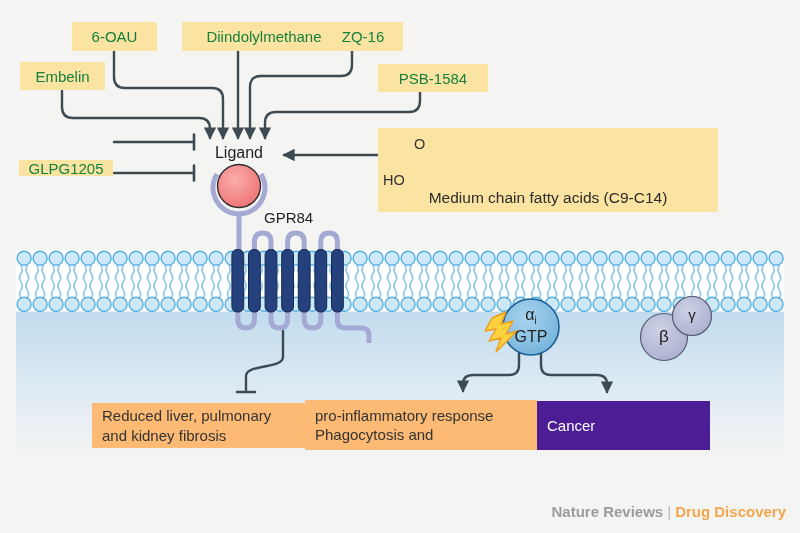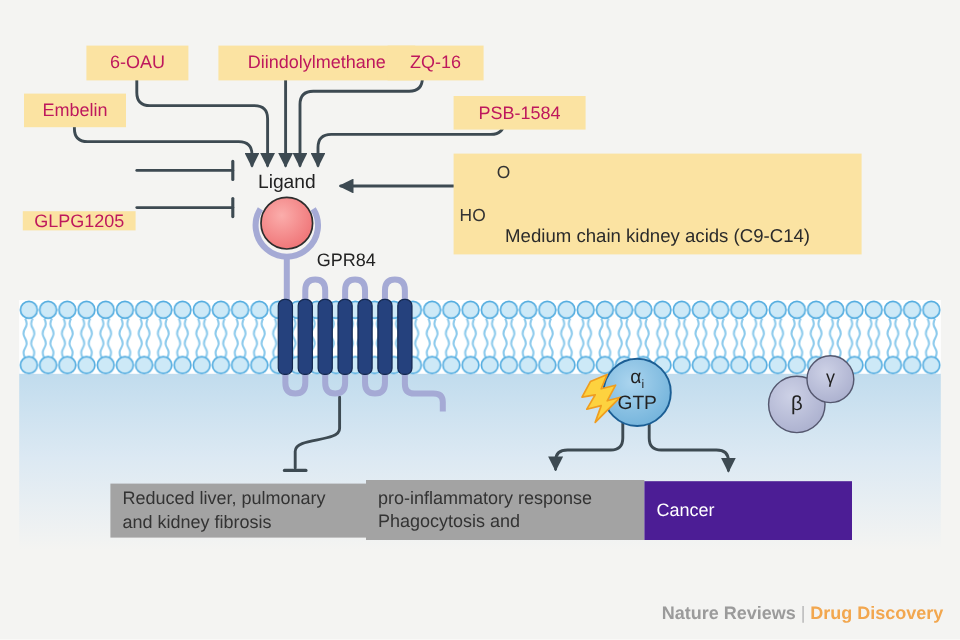--- a/index.html
+++ b/index.html
@@ -8,34 +8,34 @@
     background:#f4f4f2;
     font-family:"Liberation Sans", sans-serif;
     color:#2b2b2b;
   }
   .abs{position:absolute;}
   svg{display:block;}
   
   .drugbox{
     position:absolute;background:#fbe3a2;
     display:flex;align-items:center;justify-content:center;
-    font-size:15px;color:#be185d;white-space:nowrap;margin-top:16px;
+    font-size:15px;color:#15803d;white-space:nowrap;
   }
   
   .fattybox{position:absolute;left:378px;top:128px;width:340px;height:84px;background:#fbe3a2;}
   .fatty-caption{position:absolute;left:0;right:0;bottom:5px;text-align:center;font-size:15.5px;color:#2b2b2b;}
   .atom{position:absolute;font-size:14.5px;color:#333;}
   
   .lbl{position:absolute;color:#222;}
   
   .outcome{
     position:absolute;display:flex;flex-direction:column;justify-content:center;
     padding-left:10px;font-size:15px;line-height:1.3;color:#333;
   }
-  .outcome.pink{background:#a3a3a3;}
+  .outcome.pink{background:#fdba74;}
   .outcome.red{background:#4c1d95;color:#ffffff;}
   
   .footer{
     position:absolute;right:14px;top:503px;font-size:15px;font-weight:bold;white-space:nowrap;
   }
   .footer .journal{color:#9b9b9b;}
   .footer .sep{color:#b9b9b9;font-weight:normal;padding:0 4px;}
   .footer .pub{color:#f2a74f;}
   .greek{font-size:16px;}
 </style>
@@ -156,21 +156,21 @@
   <div class="drugbox" style="left:72px;top:22px;width:85px;height:29px">6-OAU</div>
   <div class="drugbox" style="left:182px;top:22px;width:164px;height:29px">Diindolylmethane</div>
   <div class="drugbox" style="left:323px;top:22px;width:80px;height:29px">ZQ-16</div>
   <div class="drugbox" style="left:20px;top:62px;width:85px;height:28px">Embelin</div>
   <div class="drugbox" style="left:378px;top:64px;width:110px;height:28px">PSB-1584</div>
   <div class="drugbox" style="left:19px;top:160px;width:94px;height:16px">GLPG1205</div>
 
   <div class="fattybox">
     <span class="atom" style="left:5px;top:44px">HO</span>
     <span class="atom" style="left:36px;top:8px">O</span>
-    <div class="fatty-caption">Medium chain kidney acids (C9-C14)</div>
+    <div class="fatty-caption">Medium chain fatty acids (C9-C14)</div>
   </div>
 
   <div class="lbl" style="left:209px;top:144px;width:60px;text-align:center;font-size:16px">Ligand</div>
   <div class="lbl" style="left:264px;top:209px;font-size:15px">GPR84</div>
 
   <div class="lbl greek" style="left:516px;top:306px;width:30px;text-align:center"><span>α</span><sub style="font-size:10px">i</sub></div>
   <div class="lbl" style="left:506px;top:328px;width:50px;text-align:center;font-size:16px">GTP</div>
   <div class="lbl greek" style="left:654px;top:327px;width:20px;text-align:center;font-size:17px">β</div>
   <div class="lbl greek" style="left:683px;top:306px;width:18px;text-align:center;font-size:15px">γ</div>
 

